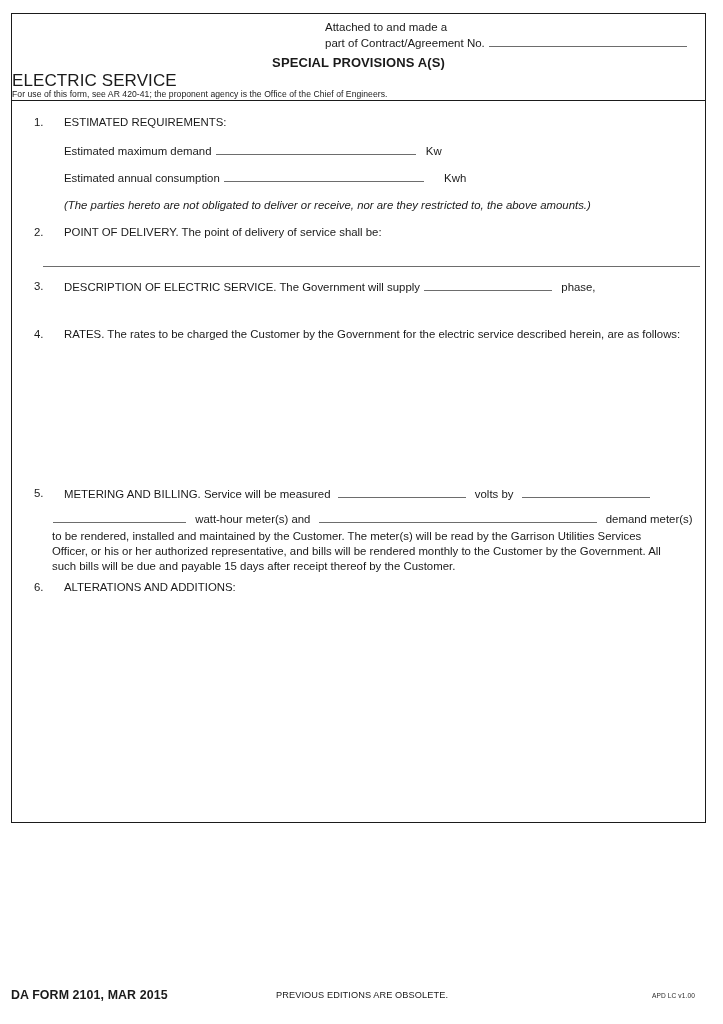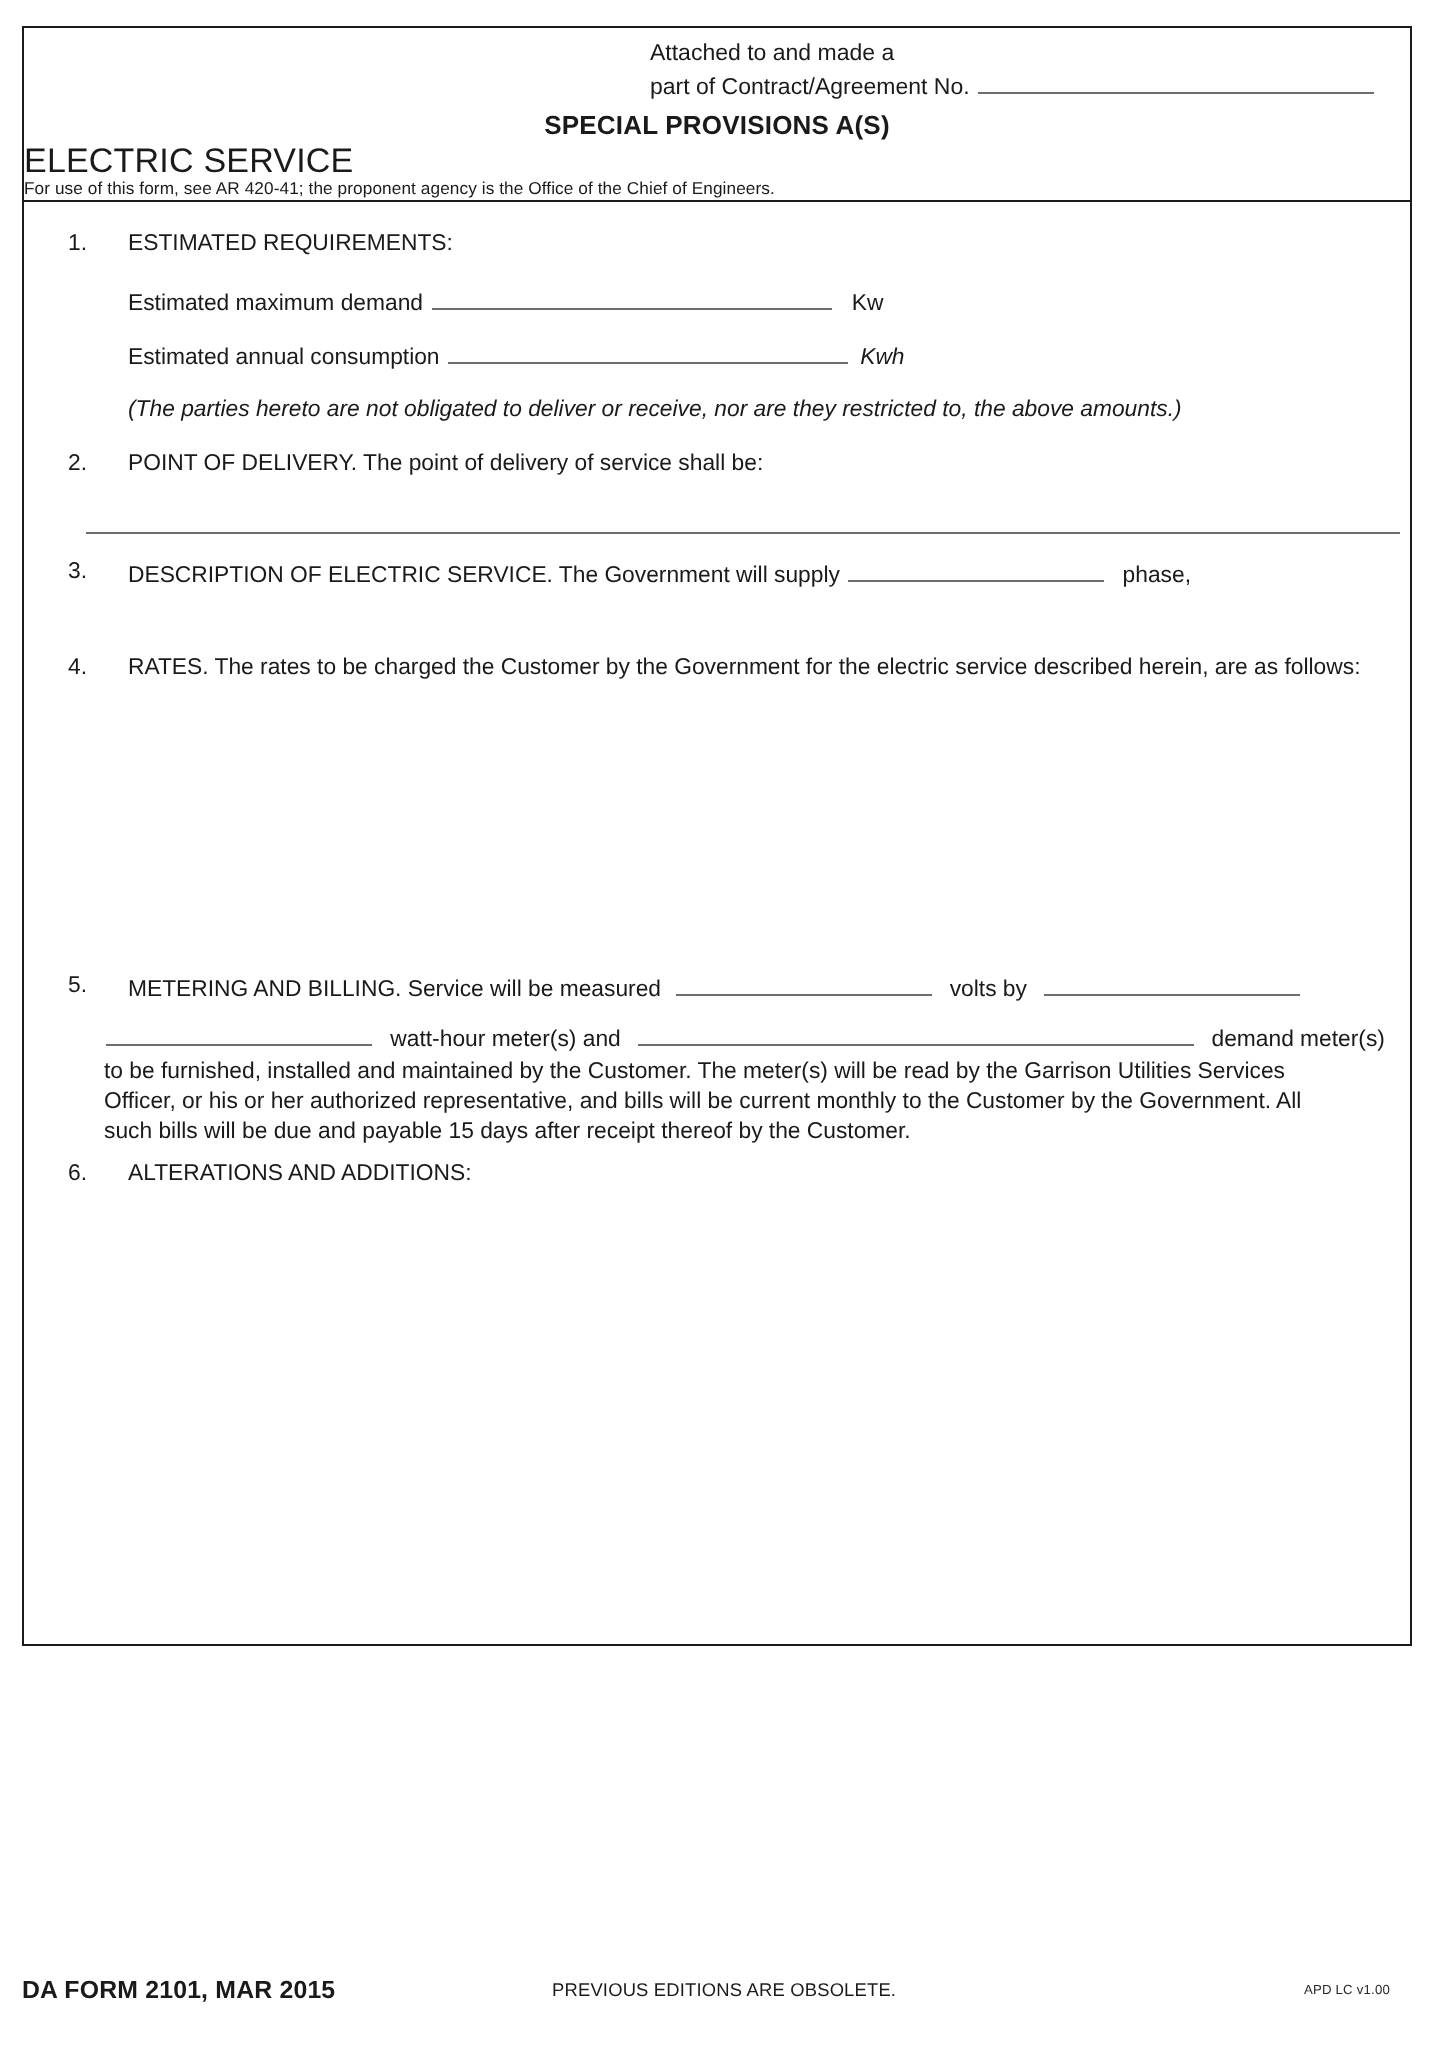--- a/index.html
+++ b/index.html
@@ -188,21 +188,21 @@
 
     <div class="sec" style="left:52px; top:129px;">
       <span>Estimated maximum demand</span>
       <span class="rule-inline r-kw"></span>
       <span style="margin-left:6px;">Kw</span>
     </div>
 
     <div class="sec" style="left:52px; top:156px;">
       <span>Estimated annual consumption</span>
       <span class="rule-inline r-kwh"></span>
-      <span style="margin-left:2px;font-style:italic;">Kwh</span>
+      <span style="margin-left:16px;">Kwh</span>
     </div>
 
     <div class="sec italic-note" style="left:52px; top:184px;">(The parties hereto are not obligated to deliver or receive, nor are they restricted to, the above amounts.)</div>
 
     <div class="sec" style="left:22px; top:211px; width:650px;">
       <span class="sec-num">2.</span>
       <span class="sec-body" style="top:0;">POINT OF DELIVERY. The point of delivery of service shall be:</span>
     </div>
     <div style="position:absolute; left:31px; top:252px; width:657px; border-bottom:1px solid #6d6d6d; height:0;"></div>
 
@@ -233,22 +233,22 @@
     </div>
 
     <div class="sec" style="left:40px; top:497px; white-space:nowrap;">
       <span class="rule-inline r-watt"></span>
       <span style="margin-left:5px;">watt-hour meter(s) and</span>
       <span class="rule-inline r-demand" style="margin-left:5px;"></span>
       <span style="margin-left:5px;">demand meter(s)</span>
     </div>
 
     <div class="sec" style="left:40px; top:515px; width:650px;">
-      <div>to be furnished, installed and maintained by the Customer. The meter(s) will be read by the Garrison Utilities Services</div>
-      <div>Officer, or his or her authorized representative, and bills will be current monthly to the Customer by the Government. All</div>
+      <div>to be rendered, installed and maintained by the Customer. The meter(s) will be read by the Garrison Utilities Services</div>
+      <div>Officer, or his or her authorized representative, and bills will be rendered monthly to the Customer by the Government. All</div>
       <div>such bills will be due and payable 15 days after receipt thereof by the Customer.</div>
     </div>
 
     <div class="sec" style="left:22px; top:566px; width:670px;">
       <span class="sec-num">6.</span>
       <span class="sec-body" style="top:0; white-space:nowrap;">ALTERATIONS AND ADDITIONS:</span>
     </div>
     <div style="position:absolute; left:31px; top:588px; width:657px; height:375px;"></div>
 
   </div>

